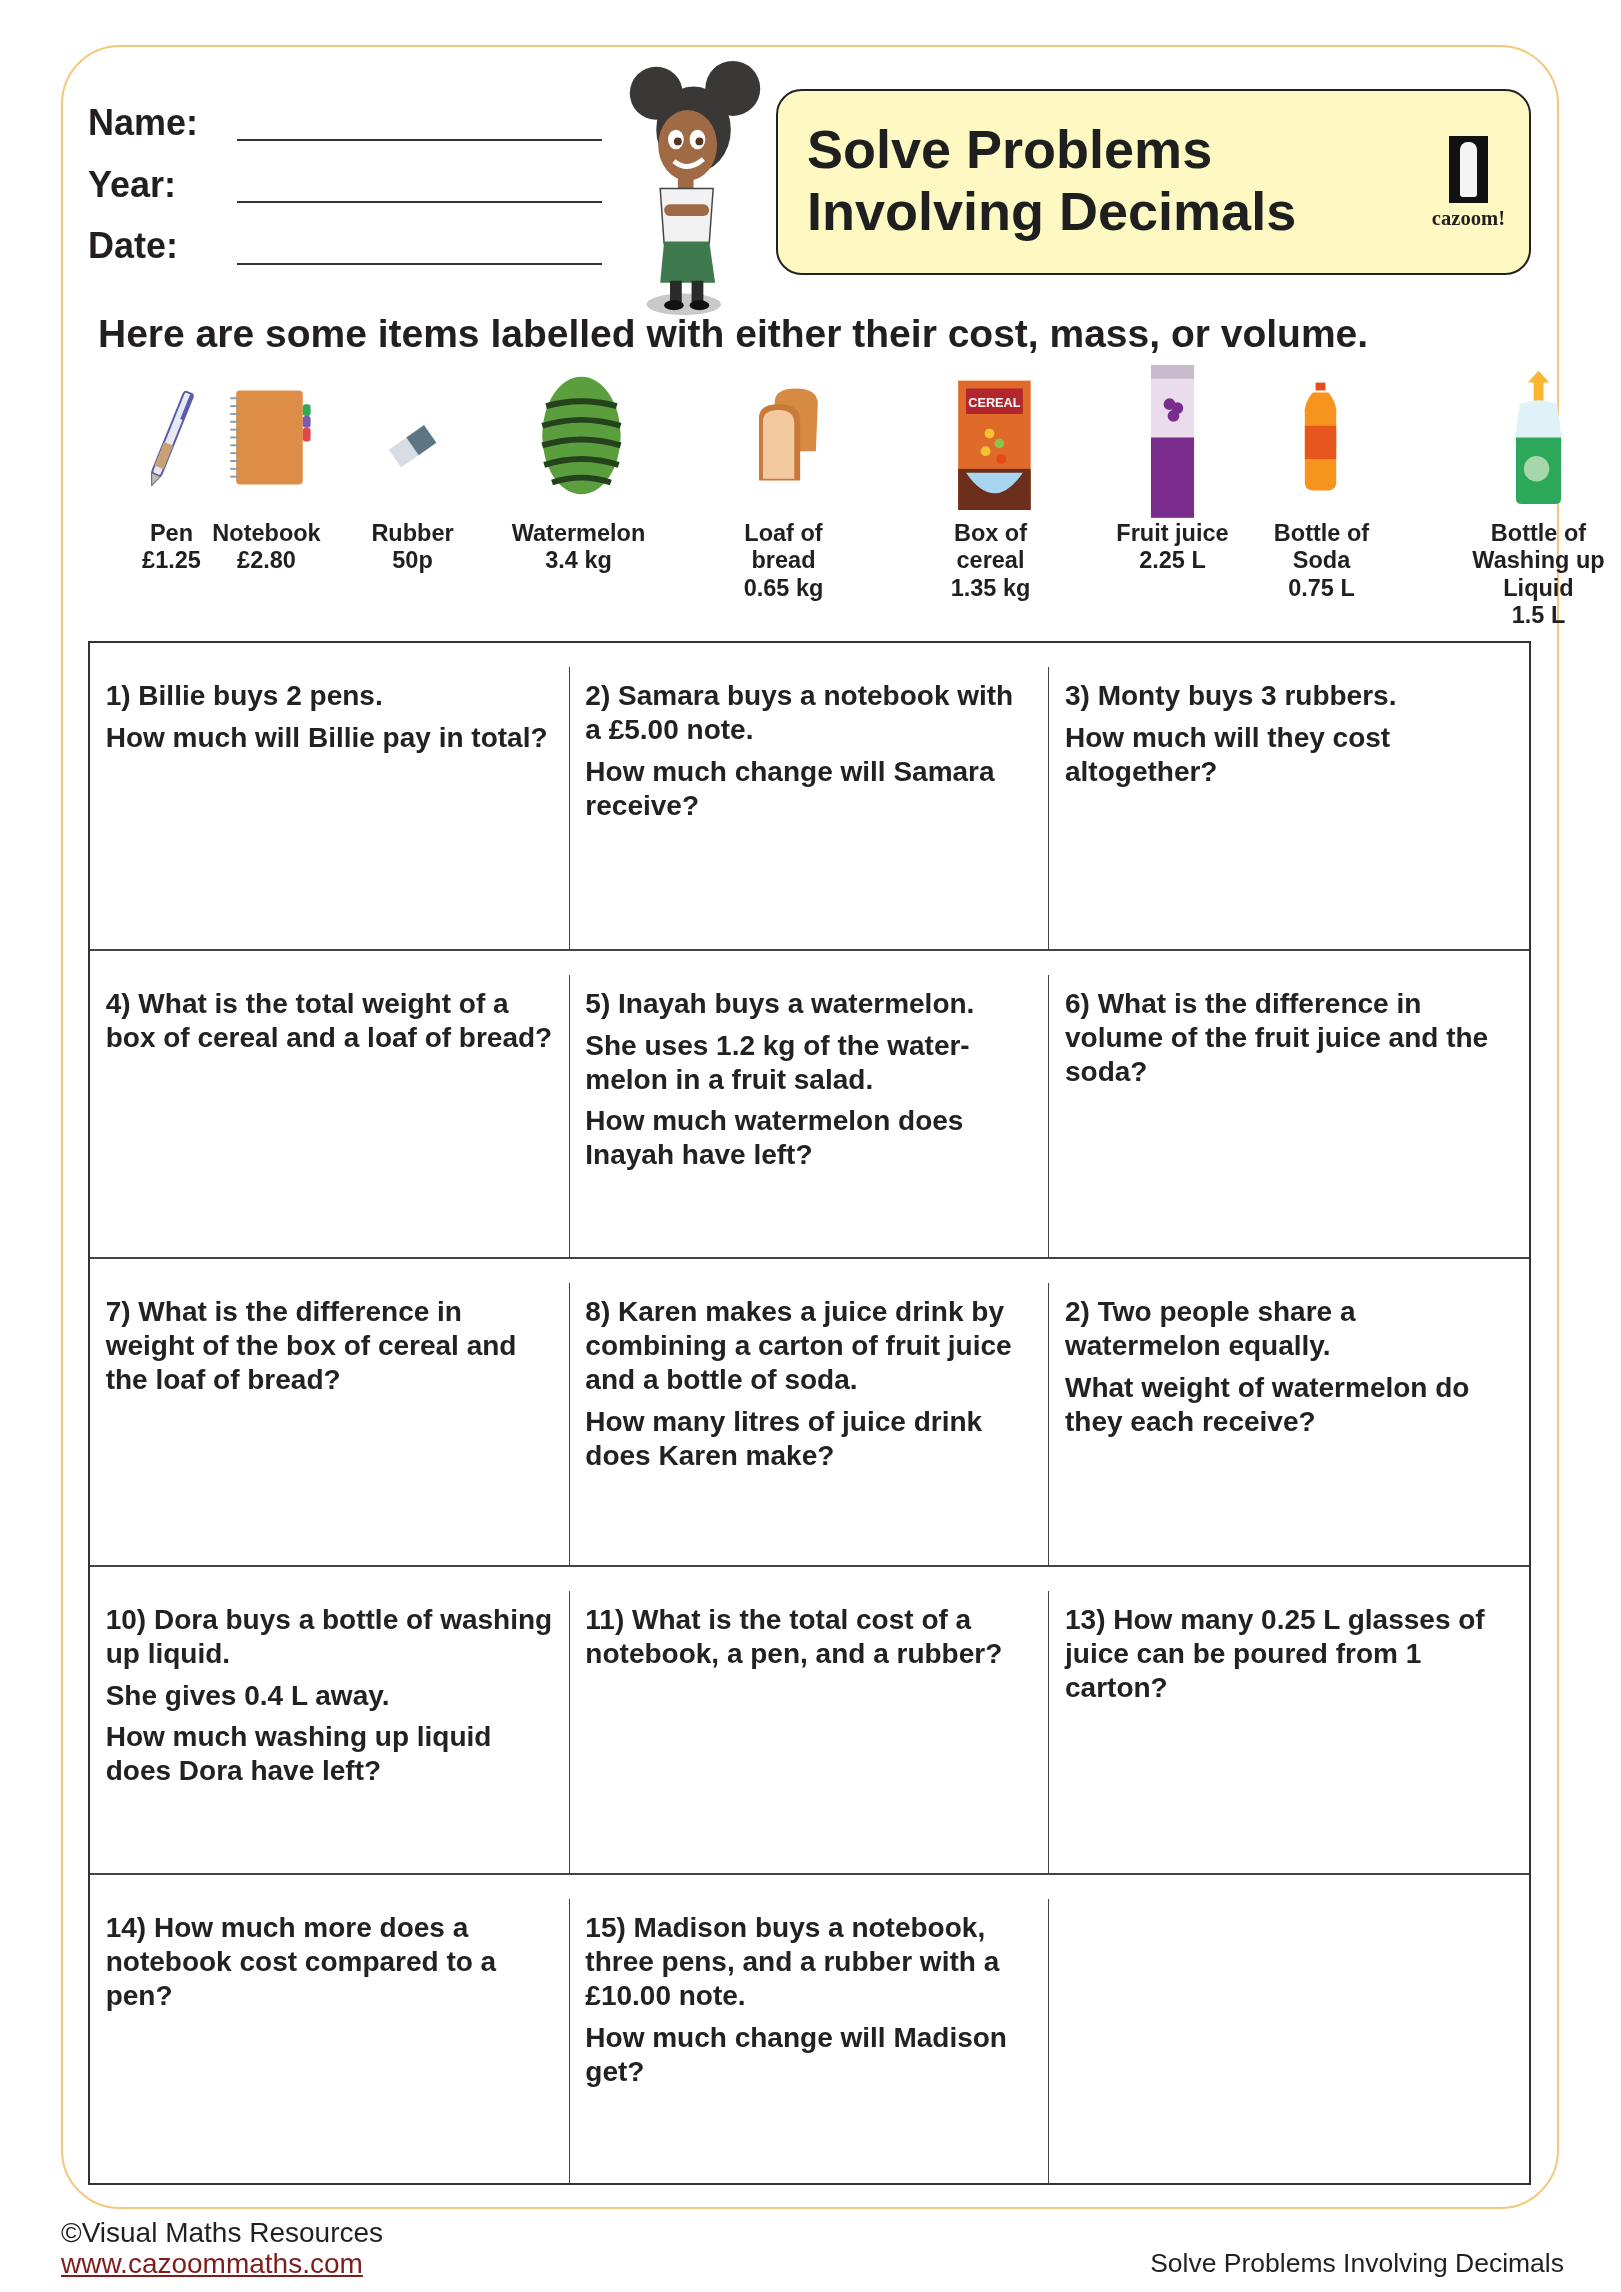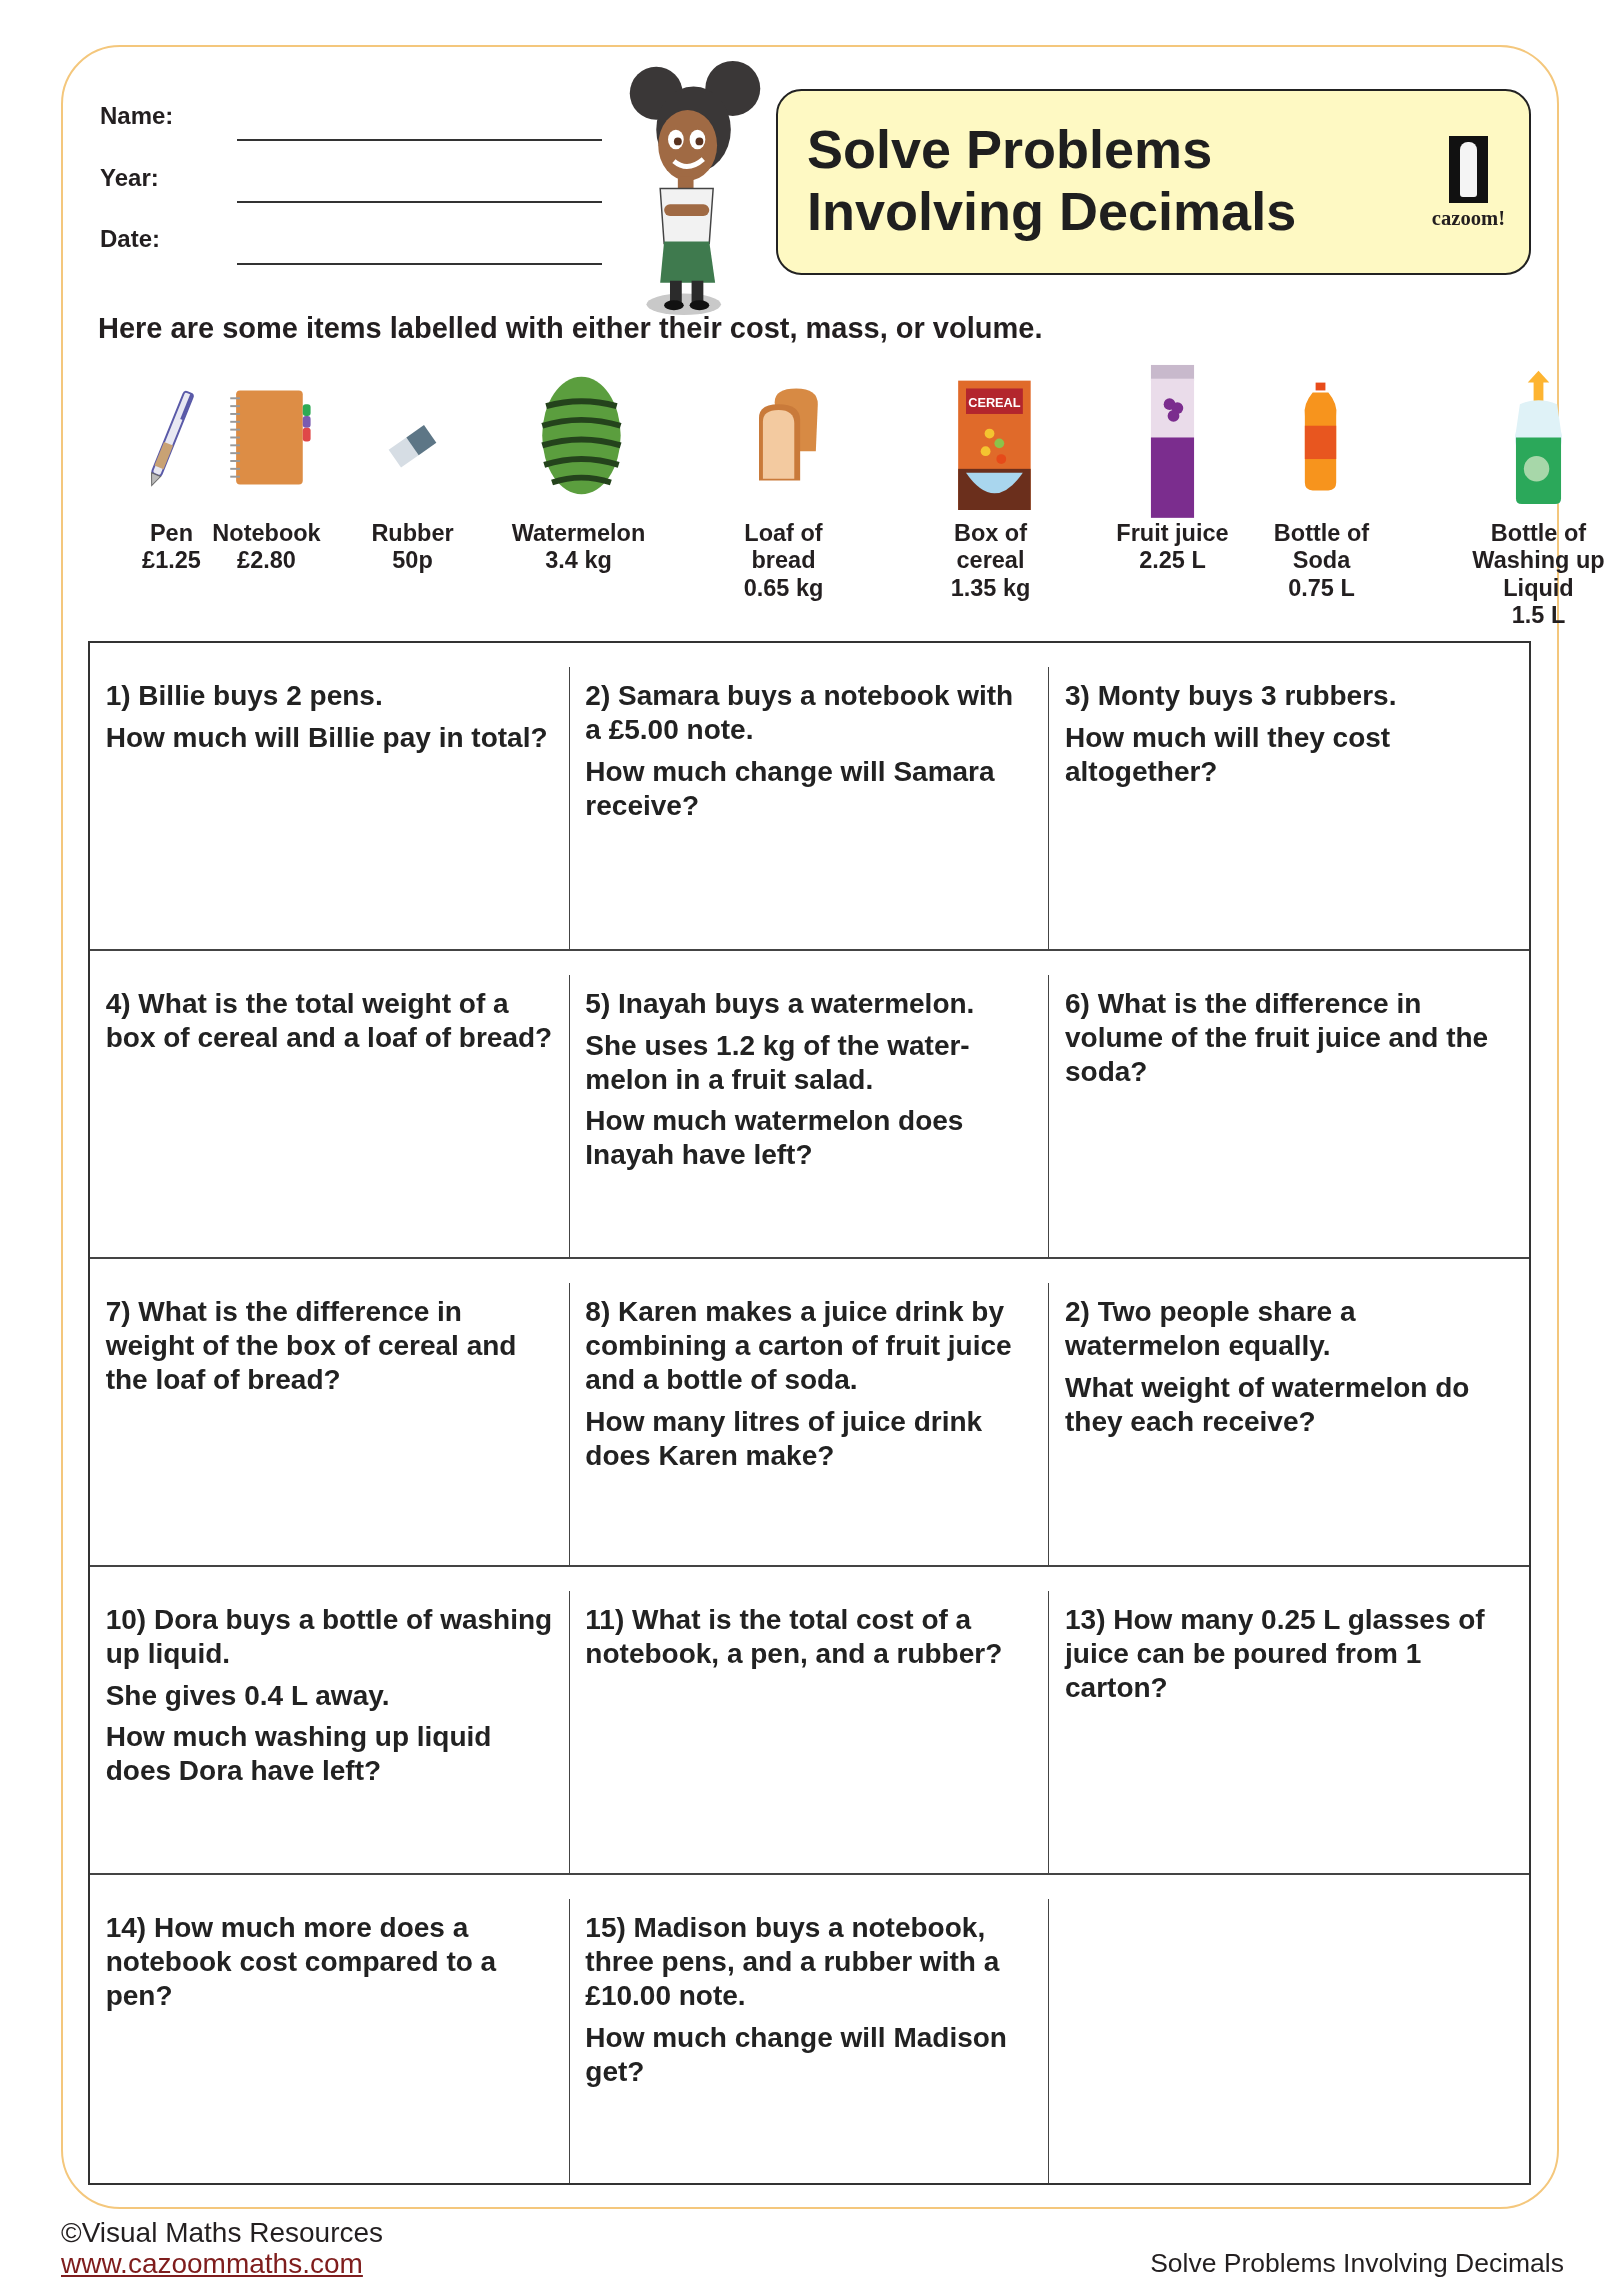--- a/index.html
+++ b/index.html
@@ -1,27 +1,27 @@
 <!DOCTYPE html>
 <html><head>
 <meta charset="utf-8">
 <style>
   html, body { margin:0; padding:0; background:#ffffff; }
   body { width:1621px; height:2293px; position:relative; font-family:"Liberation Sans", sans-serif; color:#231f20; overflow:hidden; }
   .frame { position:absolute; left:61px; top:45px; width:1498px; height:2164px; border:2.9px solid #f4c77c; border-radius:59px; box-sizing:border-box; }
-  .field { position:absolute; left:100px; font-size:24px; font-weight:bold; }
+  .field { position:absolute; left:88px; font-size:36px; font-weight:bold; }
   .field-line { position:absolute; left:237px; width:365px; height:0; border-top:2px solid #333; }
   .title-box { position:absolute; left:776px; top:89px; width:755px; height:186px; background:#fef9c3; border:2px solid #222; border-radius:25.5px; box-sizing:border-box; }
   .title-text { position:absolute; left:29px; top:27.4px; font-size:54px; font-weight:bold; line-height:62px; color:#1f1f1f; }
   .logo { position:absolute; right:21.6px; top:45px; width:78px; text-align:center; }
   .logo-mark { width:39px; height:67px; background:#111; margin:0 auto; position:relative; }
   .logo-mark::after { content:""; position:absolute; left:10.8px; top:5.9px; width:17.6px; height:55px; background:#f4f4f4; border-radius:7.8px 7.8px 2.9px 2.9px; }
   .logo-text { font-family:"Liberation Serif", serif; font-weight:bold; font-size:20.6px; margin-top:3.9px; }
   .girl { position:absolute; left:617px; top:59px; width:157px; height:260px; }
-  .intro { position:absolute; left:98px; top:312px; font-size:29px; font-weight:bold; }
+  .intro { position:absolute; left:98px; top:312px; font-size:39px; font-weight:bold; }
   .item { position:absolute; top:353px; width:147px; text-align:center; }
   .item-img { height:167px; position:relative; }
   .item-label { font-size:23.5px; font-weight:bold; line-height:27.4px; margin-top:0px; }
   .grid { position:absolute; left:88px; top:641px; width:1443px; height:1544px; border:2px solid #333; box-sizing:border-box; display:grid; grid-template-columns:1fr 1fr 1fr; grid-template-rows:repeat(5,1fr); }
   .cell { border-right:1.5px solid #444; border-bottom:2px solid #444; padding:11.8px 15.7px; box-sizing:border-box; font-size:28px; font-weight:bold; line-height:34px; color:#222;margin-top:24px; }
   .cell:nth-child(3n) { border-right:none; }
   .cell:nth-child(n+13) { border-bottom:none; }
   .cell p { margin:0 0 7.8px 0; }
   .footer-left { position:absolute; left:61px; top:2217px; font-size:28px; line-height:31px; }
   .footer-left a { color:#7f1d1d; text-decoration:underline; }

